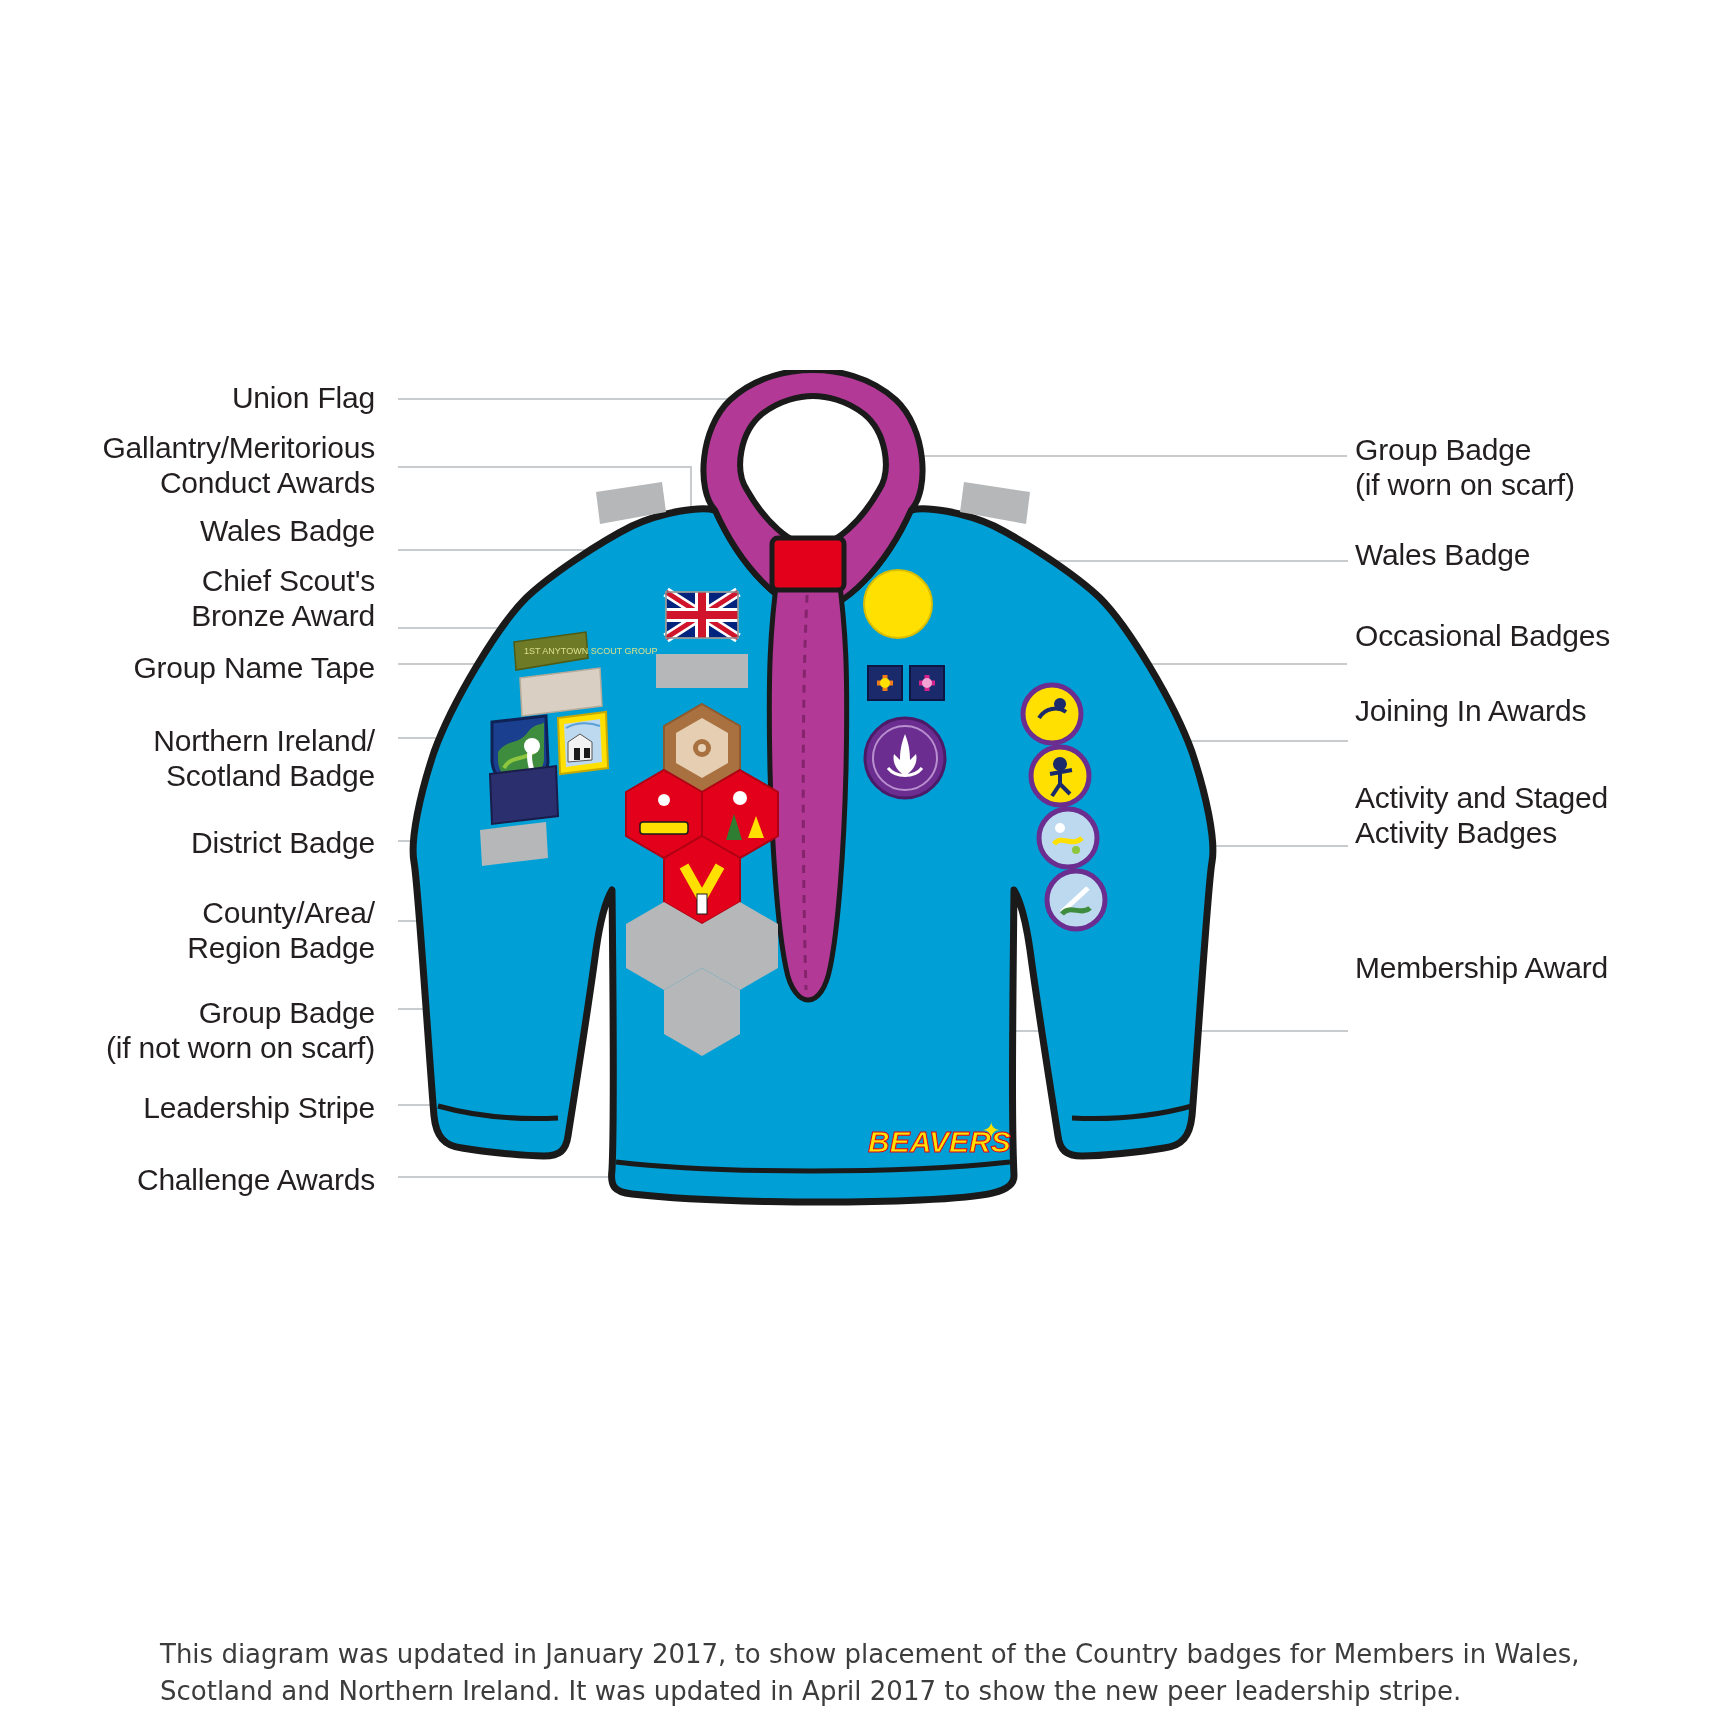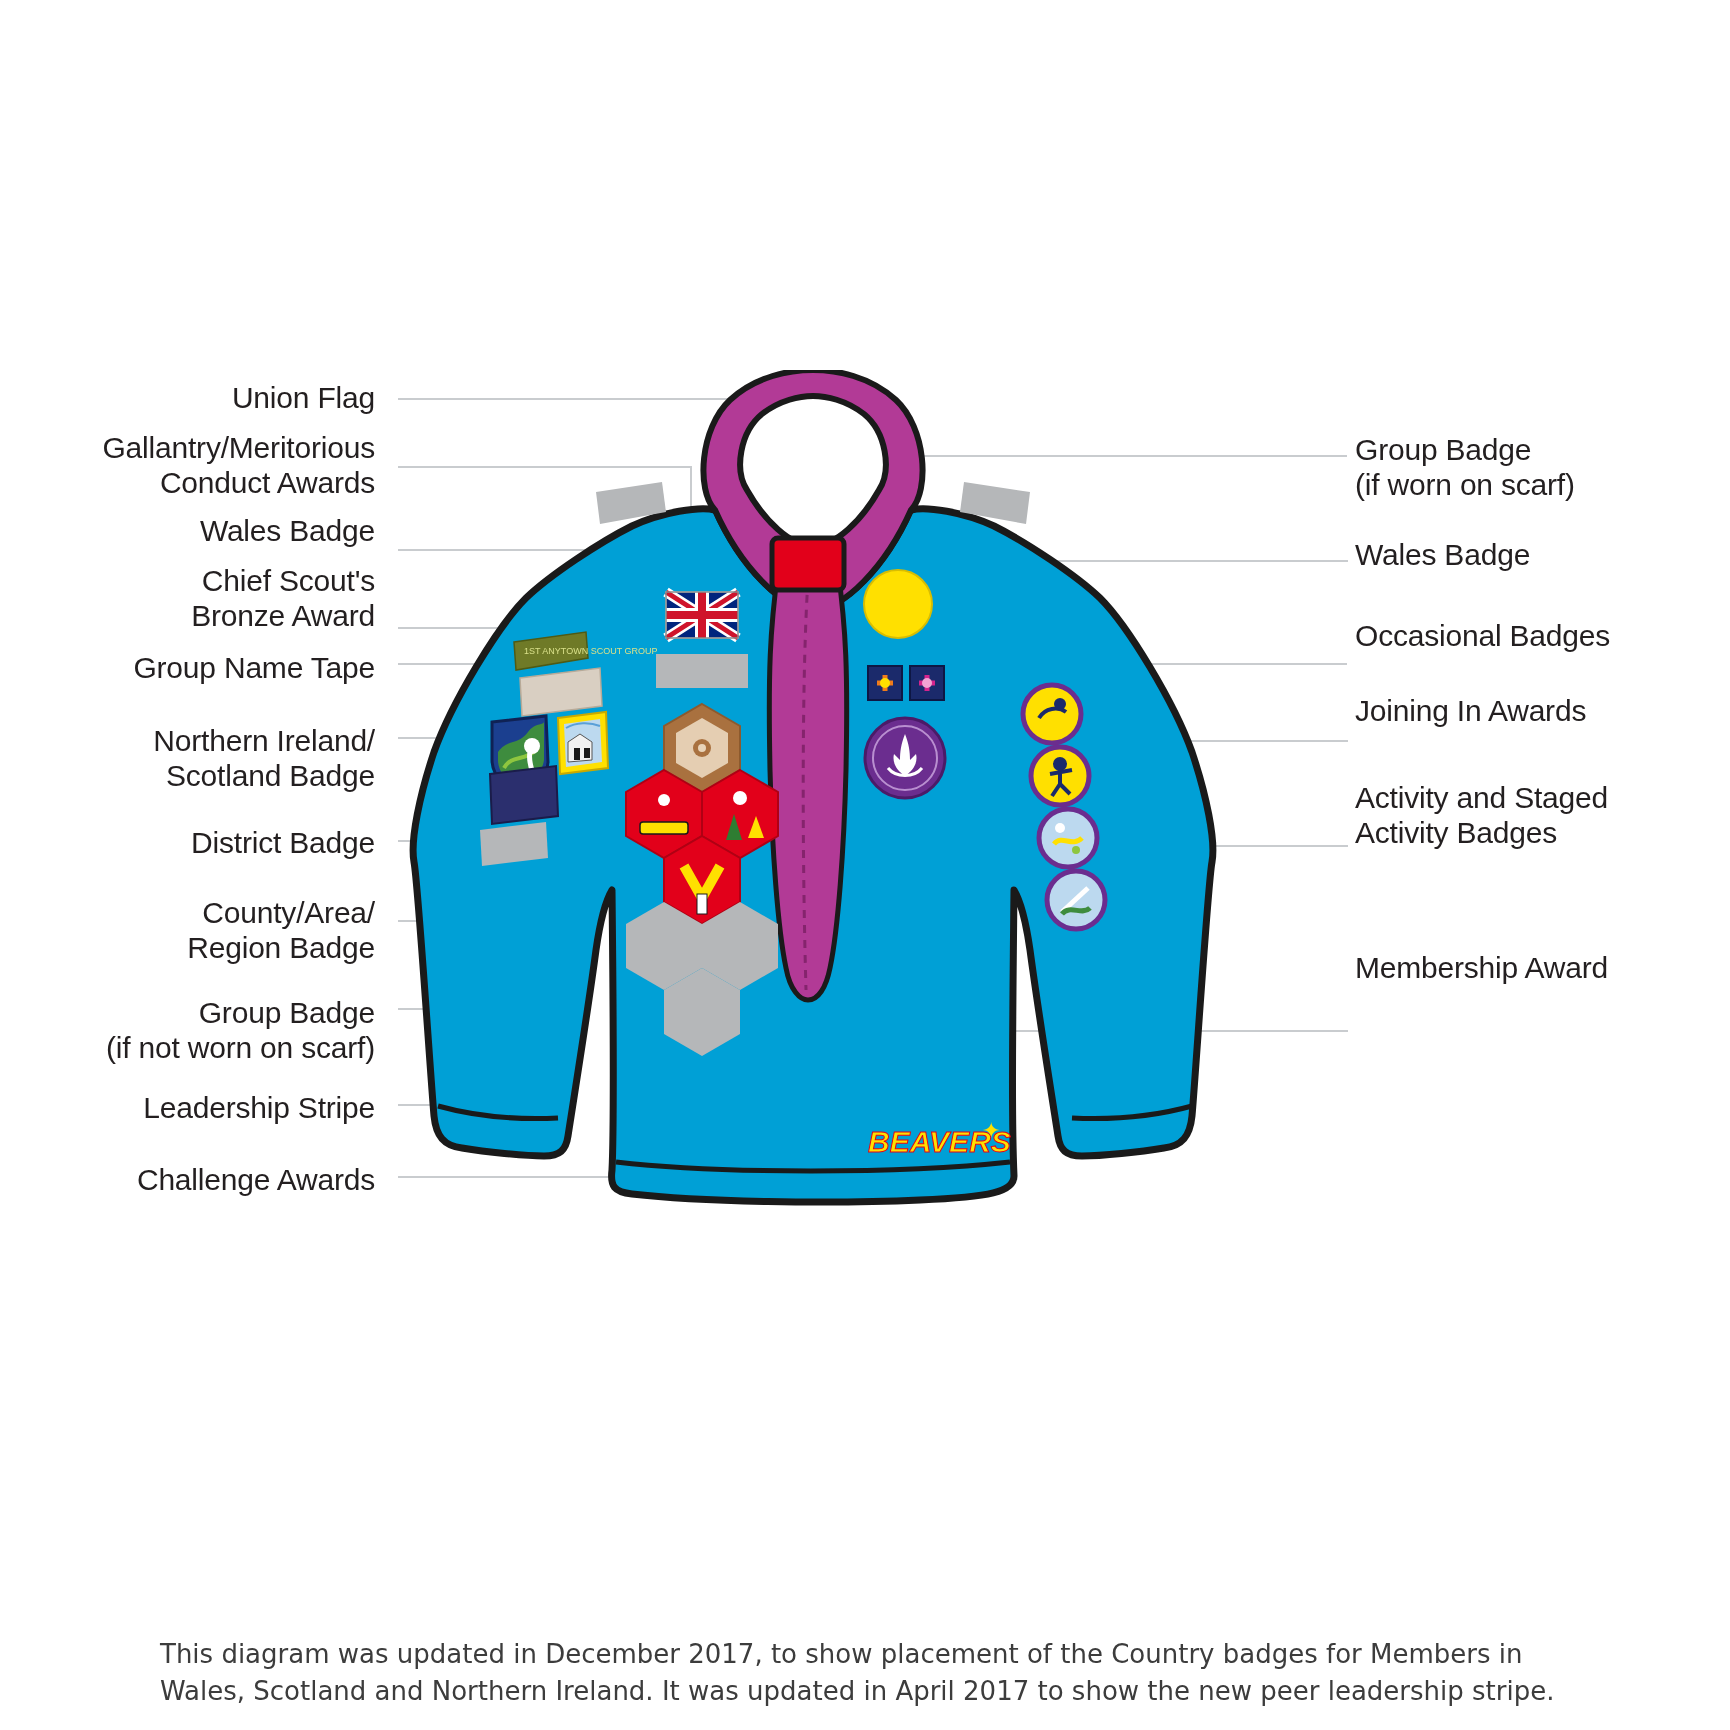--- a/index.html
+++ b/index.html
@@ -304,15 +304,15 @@
       <path d="M662,542 L688,518" stroke="#ffffff" stroke-width="5"></path>
       <path d="M662,544 C670,534 682,546 690,538" stroke="#3e8c3e" stroke-width="5" fill="none"></path>
     </g>
 
     <g>
       <text x="468" y="782" font-family="Liberation Sans, sans-serif" font-size="30" font-weight="bold" font-style="italic" fill="#ffe000" stroke="#e2001a" stroke-width="1">BEAVERS</text>
       <text x="582" y="768" font-family="Liberation Sans, sans-serif" font-size="22" fill="#ffe000">✦</text>
     </g>
   </svg>
 
-  <div class="caption">This diagram was updated in December 2017, to show placement of the Country badges for Members in Wales, Scotland and Northern Ireland. It was updated in April 2017 to show the new peer leadership stripe.</div>
+  <div class="caption">This diagram was updated in January 2017, to show placement of the Country badges for Members in Wales, Scotland and Northern Ireland. It was updated in April 2017 to show the new peer leadership stripe.</div>
 
 </div>
 
 </body></html>

